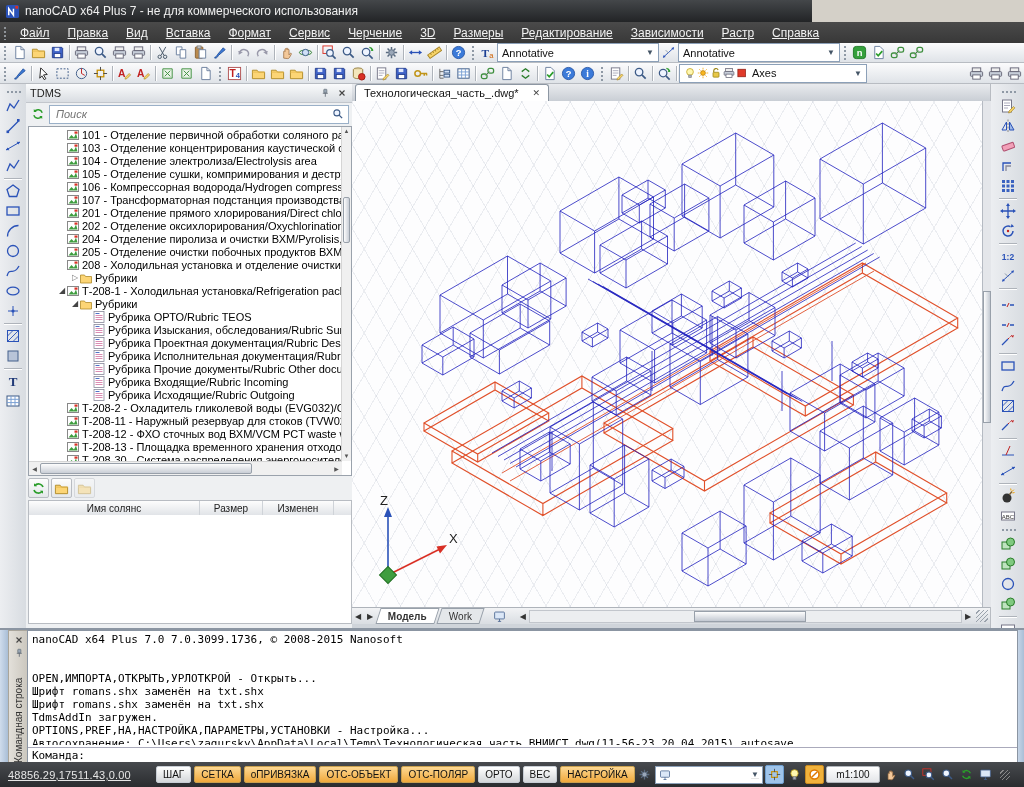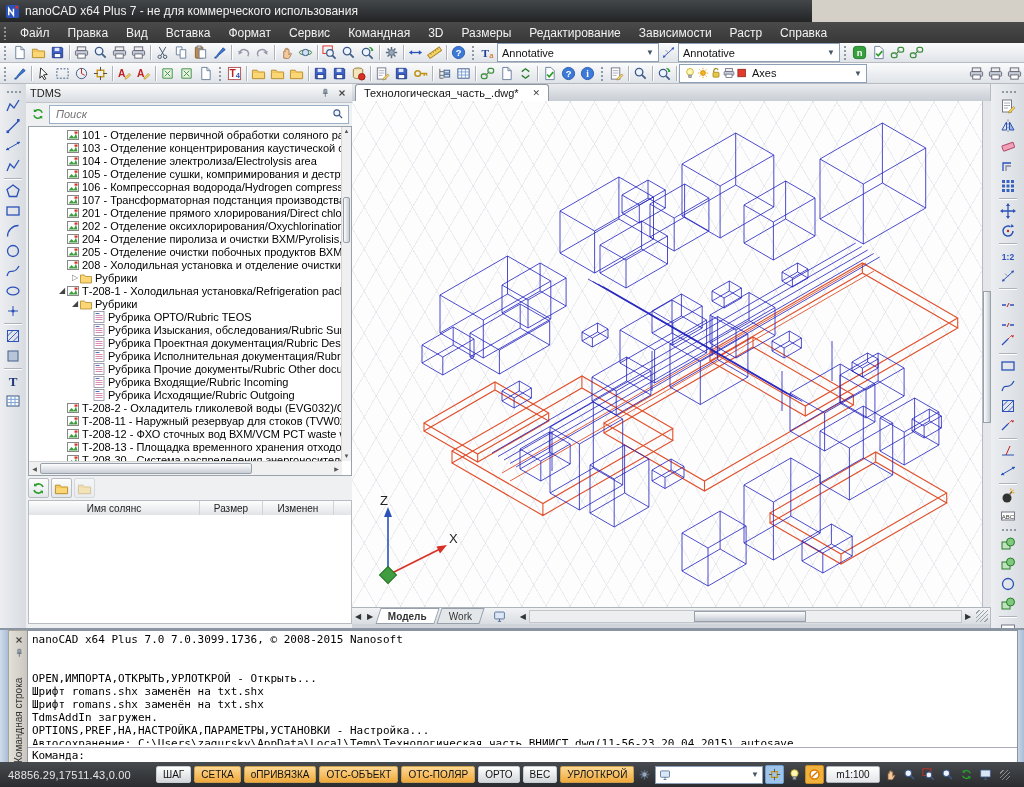--- a/index.html
+++ b/index.html
@@ -6,21 +6,21 @@
   body{width:1024px;height:787px;position:relative;overflow:hidden;
        font-family:"Liberation Sans",sans-serif;background:#d4d0c8;font-size:11px;}
   
   .titlebar{position:absolute;left:0;top:0;width:812px;height:22px;
     background:linear-gradient(#44474a,#222426);color:#f0f0f0;display:flex;align-items:center;
     font-size:12px;}
   .titlebar .appicon{width:15px;height:15px;margin:0 5px 0 5px;}
   .menubar{position:absolute;left:0;top:22px;width:1024px;height:21px;
     background:linear-gradient(#4a4a4a,#383838);color:#f2f2f2;display:flex;align-items:center;font-size:12px;}
   .menubar .mgrip{width:5px;height:14px;margin:0 3px;background-image:radial-gradient(circle,#8f9499 35%,transparent 40%);background-size:4px 4px;}
-  .menu-item{padding:2px 9px;cursor:default;}
+  .menu-item{padding:2px 9px;cursor:default;text-decoration:underline;}
   
   .tb{position:absolute;left:0;width:1024px;background:linear-gradient(#fbfbfc,#dfe3e8);
       border-bottom:1px solid #b8bcc2;display:flex;align-items:center;}
   #tb1{top:43px;height:19px;}
   #tb2{top:63px;height:20px;}
   .tbtn{width:19px;height:18px;display:inline-flex;align-items:center;justify-content:center;flex:0 0 auto;border-radius:2px;}
   .tbtn svg{width:15px;height:15px;}
   .tsep{width:1px;height:15px;background:#aeb3ba;box-shadow:1px 0 0 #fff;margin:0 2px;flex:0 0 auto;}
   .tgrip{width:4px;height:15px;margin:0 3px;flex:0 0 auto;background-image:radial-gradient(circle,#8f99a5 35%,transparent 40%);background-size:4px 4px;}
   .combo{height:17px;background:#fff;border:1px solid #8ca0b8;display:flex;align-items:center;
@@ -96,21 +96,21 @@
   .con-cap .capbtn svg{width:10px;height:10px;}
   .con-title{flex:1;writing-mode:vertical-rl;transform:rotate(180deg);font-size:10px;color:#333;
              display:flex;align-items:center;padding:4px 0;}
   .con-body{position:absolute;left:27px;top:0;width:989px;height:134px;background:#fff;border:1px solid #8b95a2;
             font-family:"DejaVu Sans Mono",monospace;font-size:11px;line-height:13px;color:#000;}
   .con-lines{position:absolute;left:4px;top:2px;right:2px;height:112px;overflow:hidden;white-space:pre;}
   .con-prompt{position:absolute;left:0;right:0;bottom:0;height:15px;border-top:1px solid #aab;
               padding:1px 4px;white-space:pre;}
   
   #statusbar{position:absolute;left:0;top:762px;width:1024px;height:25px;
-     background:linear-gradient(#474a4e,#2a2c2f);display:flex;align-items:center;color:#e6e6e6;}
+     background:linear-gradient(#474a4e,#2a2c2f);display:flex;align-items:center;color:#e6e6e6;text-decoration:underline;}
   .sb-coords{margin-left:8px;font-size:11px;letter-spacing:.2px;}
   .sb-toggles{position:absolute;left:156px;display:flex;gap:3px;}
   .tg{font-size:10px;height:13px;line-height:13px;padding:1px 6px;border-radius:2px;border:1px solid #c7cdd4;
       background:linear-gradient(#ffffff,#d4d7da);color:#111;}
   .tg.on{background:linear-gradient(#fdd893,#f0a93c);border-color:#c9a04e;}
   .sb-right{margin-left:auto;display:flex;align-items:center;gap:2px;padding-right:14px;}
   .sb-btn{font-size:10px;height:13px;line-height:13px;padding:1px 5px;border-radius:2px;border:1px solid #c7cdd4;
           background:linear-gradient(#ffffff,#d4d7da);color:#111;}
   .sb-ic{width:17px;height:17px;display:flex;align-items:center;justify-content:center;border-radius:2px;}
   .sb-ic svg{width:13px;height:13px;}
@@ -465,21 +465,21 @@
 
 <div class="menubar">
   <span class="mgrip"></span>
   <span id="menuitems" style="display: flex;">
       <span class="menu-item">Файл</span>
       <span class="menu-item">Правка</span>
       <span class="menu-item">Вид</span>
       <span class="menu-item">Вставка</span>
       <span class="menu-item">Формат</span>
       <span class="menu-item">Сервис</span>
-      <span class="menu-item">Командная</span>
+      <span class="menu-item">Черчение</span>
       <span class="menu-item">3D</span>
       <span class="menu-item">Размеры</span>
       <span class="menu-item">Редактирование</span>
       <span class="menu-item">Зависимости</span>
       <span class="menu-item">Растр</span>
       <span class="menu-item">Справка</span>
     </span>
 </div>
 
 <div class="tb" id="tb1">
@@ -1462,21 +1462,21 @@
 <div id="statusbar">
   <span class="sb-coords">48856.29,17511.43,0.00</span>
   <span class="sb-toggles" id="sbtoggles">
       <span class="tg">ШАГ</span>
       <span class="tg on">СЕТКА</span>
       <span class="tg on">оПРИВЯЗКА</span>
       <span class="tg on">ОТС-ОБЪЕКТ</span>
       <span class="tg on">ОТС-ПОЛЯР</span>
       <span class="tg">ОРТО</span>
       <span class="tg">ВЕС</span>
-      <span class="tg on">УРЛОТКРОЙ</span>
+      <span class="tg on">НАСТРОЙКА</span>
     </span>
   <span class="sb-right">
     <span class="sb-btn">МОДЕЛЬ</span>
     <span class="sb-ic">
         <svg>
           <use href="#s-gear"></use>
         </svg>
       </span>
     <span class="sb-combo">
       <svg>

